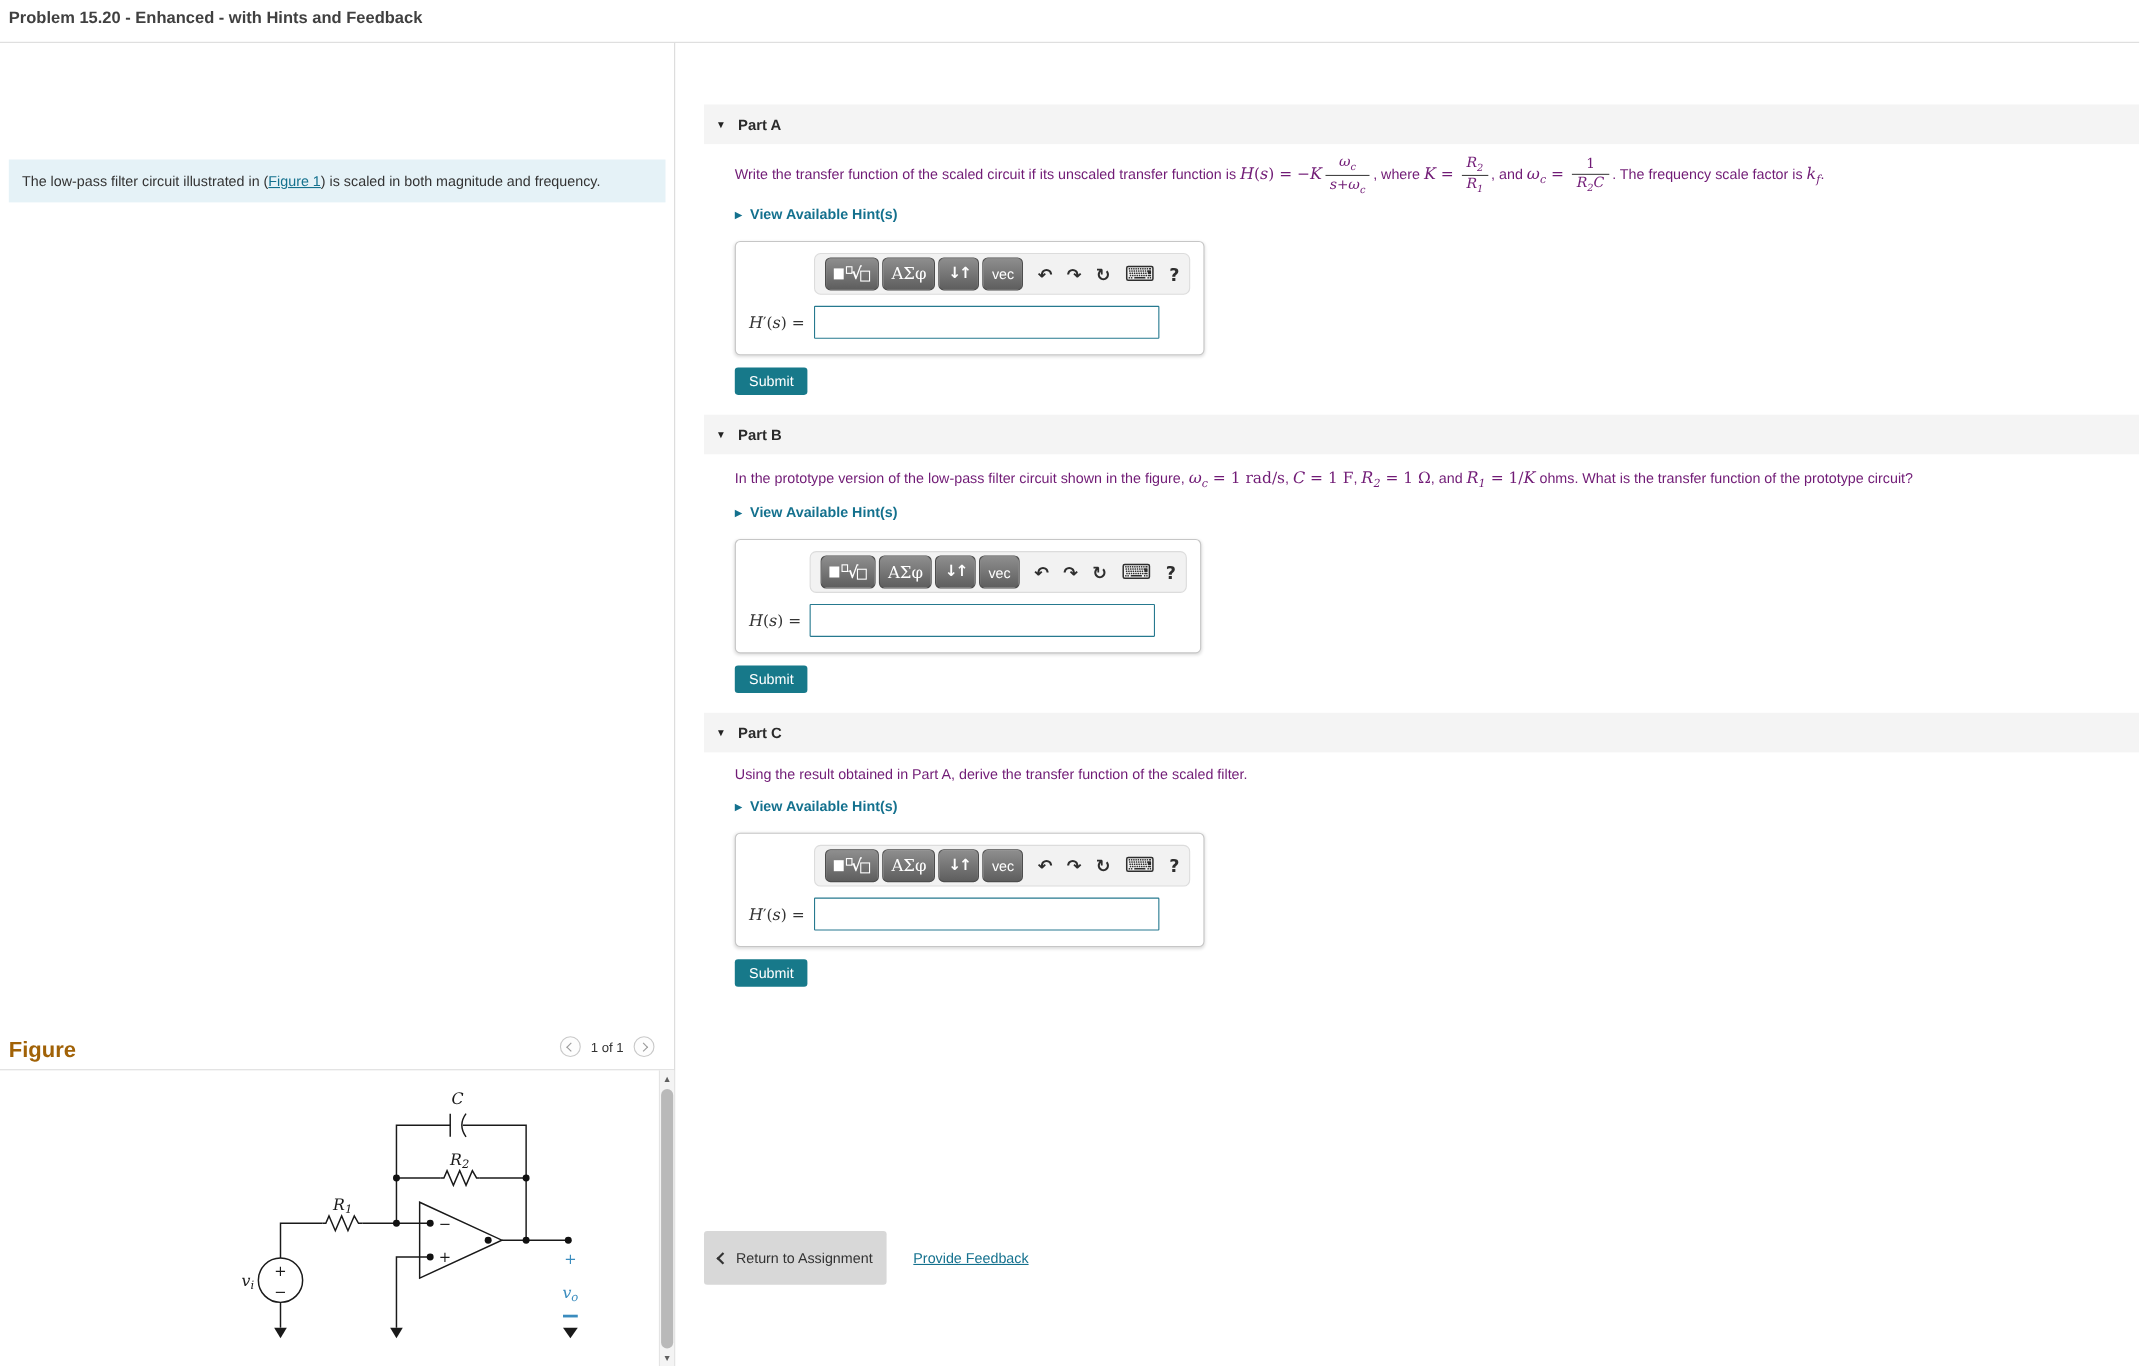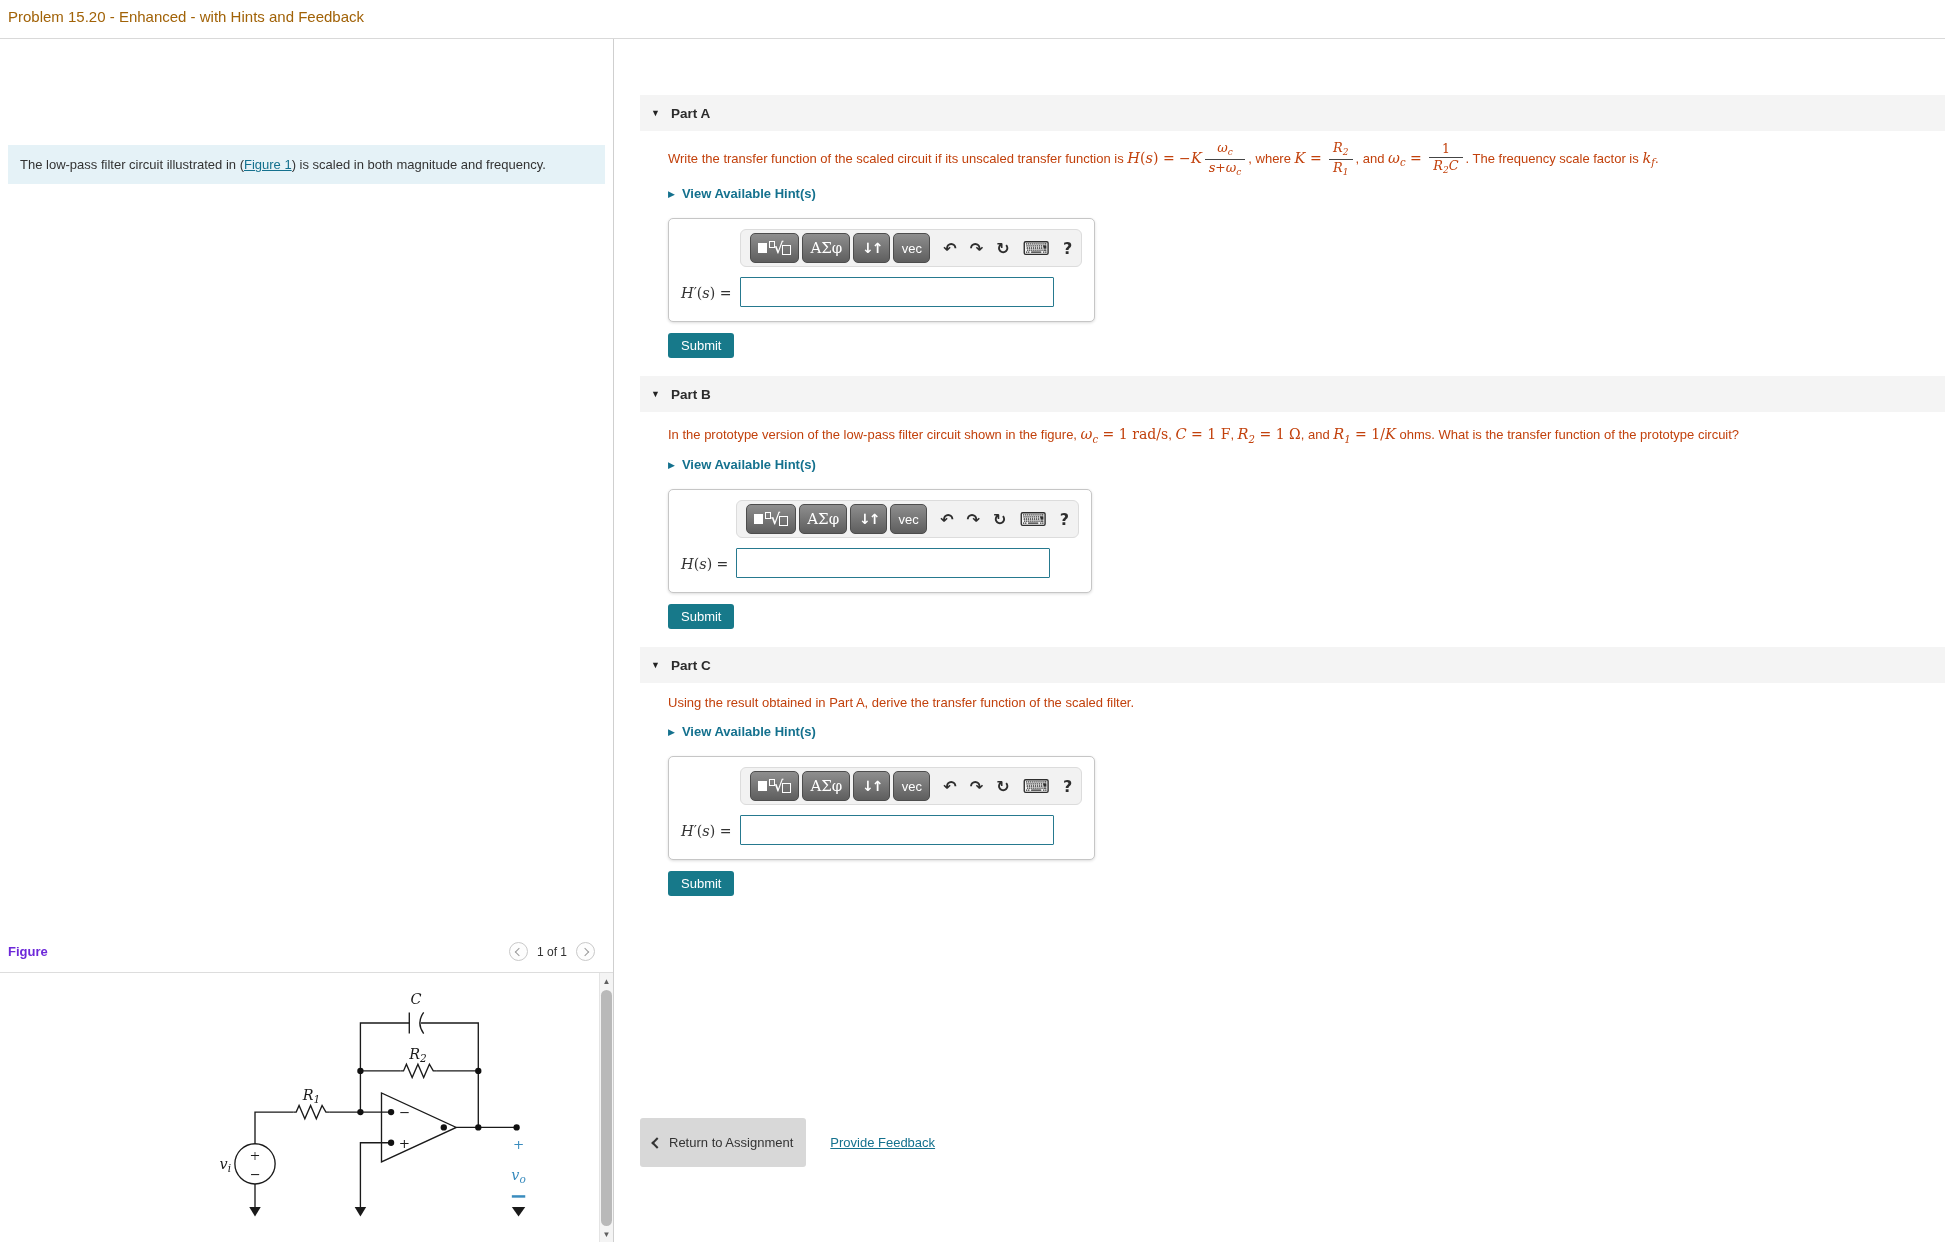--- a/index.html
+++ b/index.html
@@ -1,32 +1,32 @@
 <!DOCTYPE html>
 <html><head>
 <meta charset="utf-8">
 <style>
   html,body{margin:0;padding:0;background:#fff;}
   .page{position:relative;width:1945px;height:1242px;background:#fff;overflow:hidden;
         font-family:"Liberation Sans",sans-serif;color:#333;}
   
   .page-header{position:absolute;top:0;left:0;right:0;height:38px;background:#fff;
                border-bottom:1px solid #d9d9d9;}
-  .page-title{position:absolute;left:8px;top:8px;font-size:15px;font-weight:normal;color:#a16207;}
+  .page-title{position:absolute;left:8px;top:8px;font-size:15px;font-weight:bold;color:#404040;}
   
   .left-panel{position:absolute;top:39px;left:0;width:613px;bottom:0;background:#fff;
               border-right:1px solid #cfcfcf;}
   .right-panel{position:absolute;top:39px;left:614px;right:0;bottom:0;background:#fff;
                overflow:hidden;padding-left:26px;padding-top:56px;box-sizing:border-box;}
   
   .intro-box{position:absolute;left:8px;top:106px;width:573px;background:#e5f2f7;
              padding:12px;font-size:13px;color:#333;}
   .intro-box a{color:#14718e;text-decoration:underline;cursor:pointer;}
   
-  .figure-heading{position:absolute;left:8px;top:905px;font-size:13px;font-weight:bold;color:#6d28d9;}
+  .figure-heading{position:absolute;left:8px;top:905px;font-size:20px;font-weight:bold;color:#a16207;}
   .fig-pager{position:absolute;right:18px;top:903px;display:flex;align-items:center;gap:9px;}
   .pager-btn{width:17px;height:17px;border:1px solid #c9c9c9;border-radius:50%;background:#fdfdfd;
              display:inline-flex;align-items:center;justify-content:center;cursor:pointer;}
   .chev{display:inline-block;width:5px;height:5px;border-left:1.6px solid #9a9a9a;
         border-bottom:1.6px solid #9a9a9a;}
   .chev.left{transform:rotate(45deg);margin-left:2px;}
   .chev.right{transform:rotate(-135deg);margin-right:2px;}
   .pager-label{font-size:12px;color:#333;}
   .fig-rule{position:absolute;left:0;top:933px;width:613px;border-top:1px solid #ddd;}
   .fig-viewport{position:absolute;left:0;top:934px;right:13px;bottom:0;overflow:hidden;}
@@ -38,21 +38,21 @@
             justify-content:center;font-size:8px;color:#5f5f5f;cursor:pointer;}
   .sb-arrow.up{top:1px;} .sb-arrow.down{bottom:1px;}
   .sb-thumb{position:absolute;left:1px;right:1px;top:17px;bottom:16px;background:#b9b9b9;
             border-radius:6px;cursor:pointer;}
   
   .part{margin-top:18px;} .part:first-child{margin-top:0;}
   .part-header{height:36px;background:#f4f4f4;display:flex;align-items:center;cursor:pointer;}
   .caret{font-size:9px;color:#222;margin-left:11px;}
   .part-title{font-size:13.5px;font-weight:bold;color:#2b2b2b;margin-left:11px;}
   .part-body{margin-left:28px;}
-  .question{margin:10px 0 6px;font-size:13px;color:#c2410c;min-height:22px;line-height:1.6;max-width:1250px;}
+  .question{margin:10px 0 6px;font-size:13px;color:#701a75;min-height:22px;line-height:1.6;max-width:1250px;}
   .express{margin:6px 0;font-size:13px;font-weight:bold;color:#2b2b2b;}
   .hint-row{margin:9px 0 10px;display:flex;align-items:center;gap:7px;cursor:pointer;}
   .hint-arrow{font-size:9px;color:#14718e;}
   .hint-link{font-size:13px;font-weight:bold;color:#14718e;text-decoration:none;cursor:pointer;}
   
   .mv{font-family:"DejaVu Serif",serif;font-style:italic;font-weight:normal;font-size:1.12em;}
   .mr{font-family:"DejaVu Serif",serif;font-weight:normal;font-size:1.08em;}
   sub.ms{font-family:"DejaVu Serif",serif;font-style:italic;font-weight:normal;font-size:0.78em;}
   .frac{display:inline-block;vertical-align:middle;text-align:center;margin:0 3px;
         line-height:1.15;font-size:11.5px;}

